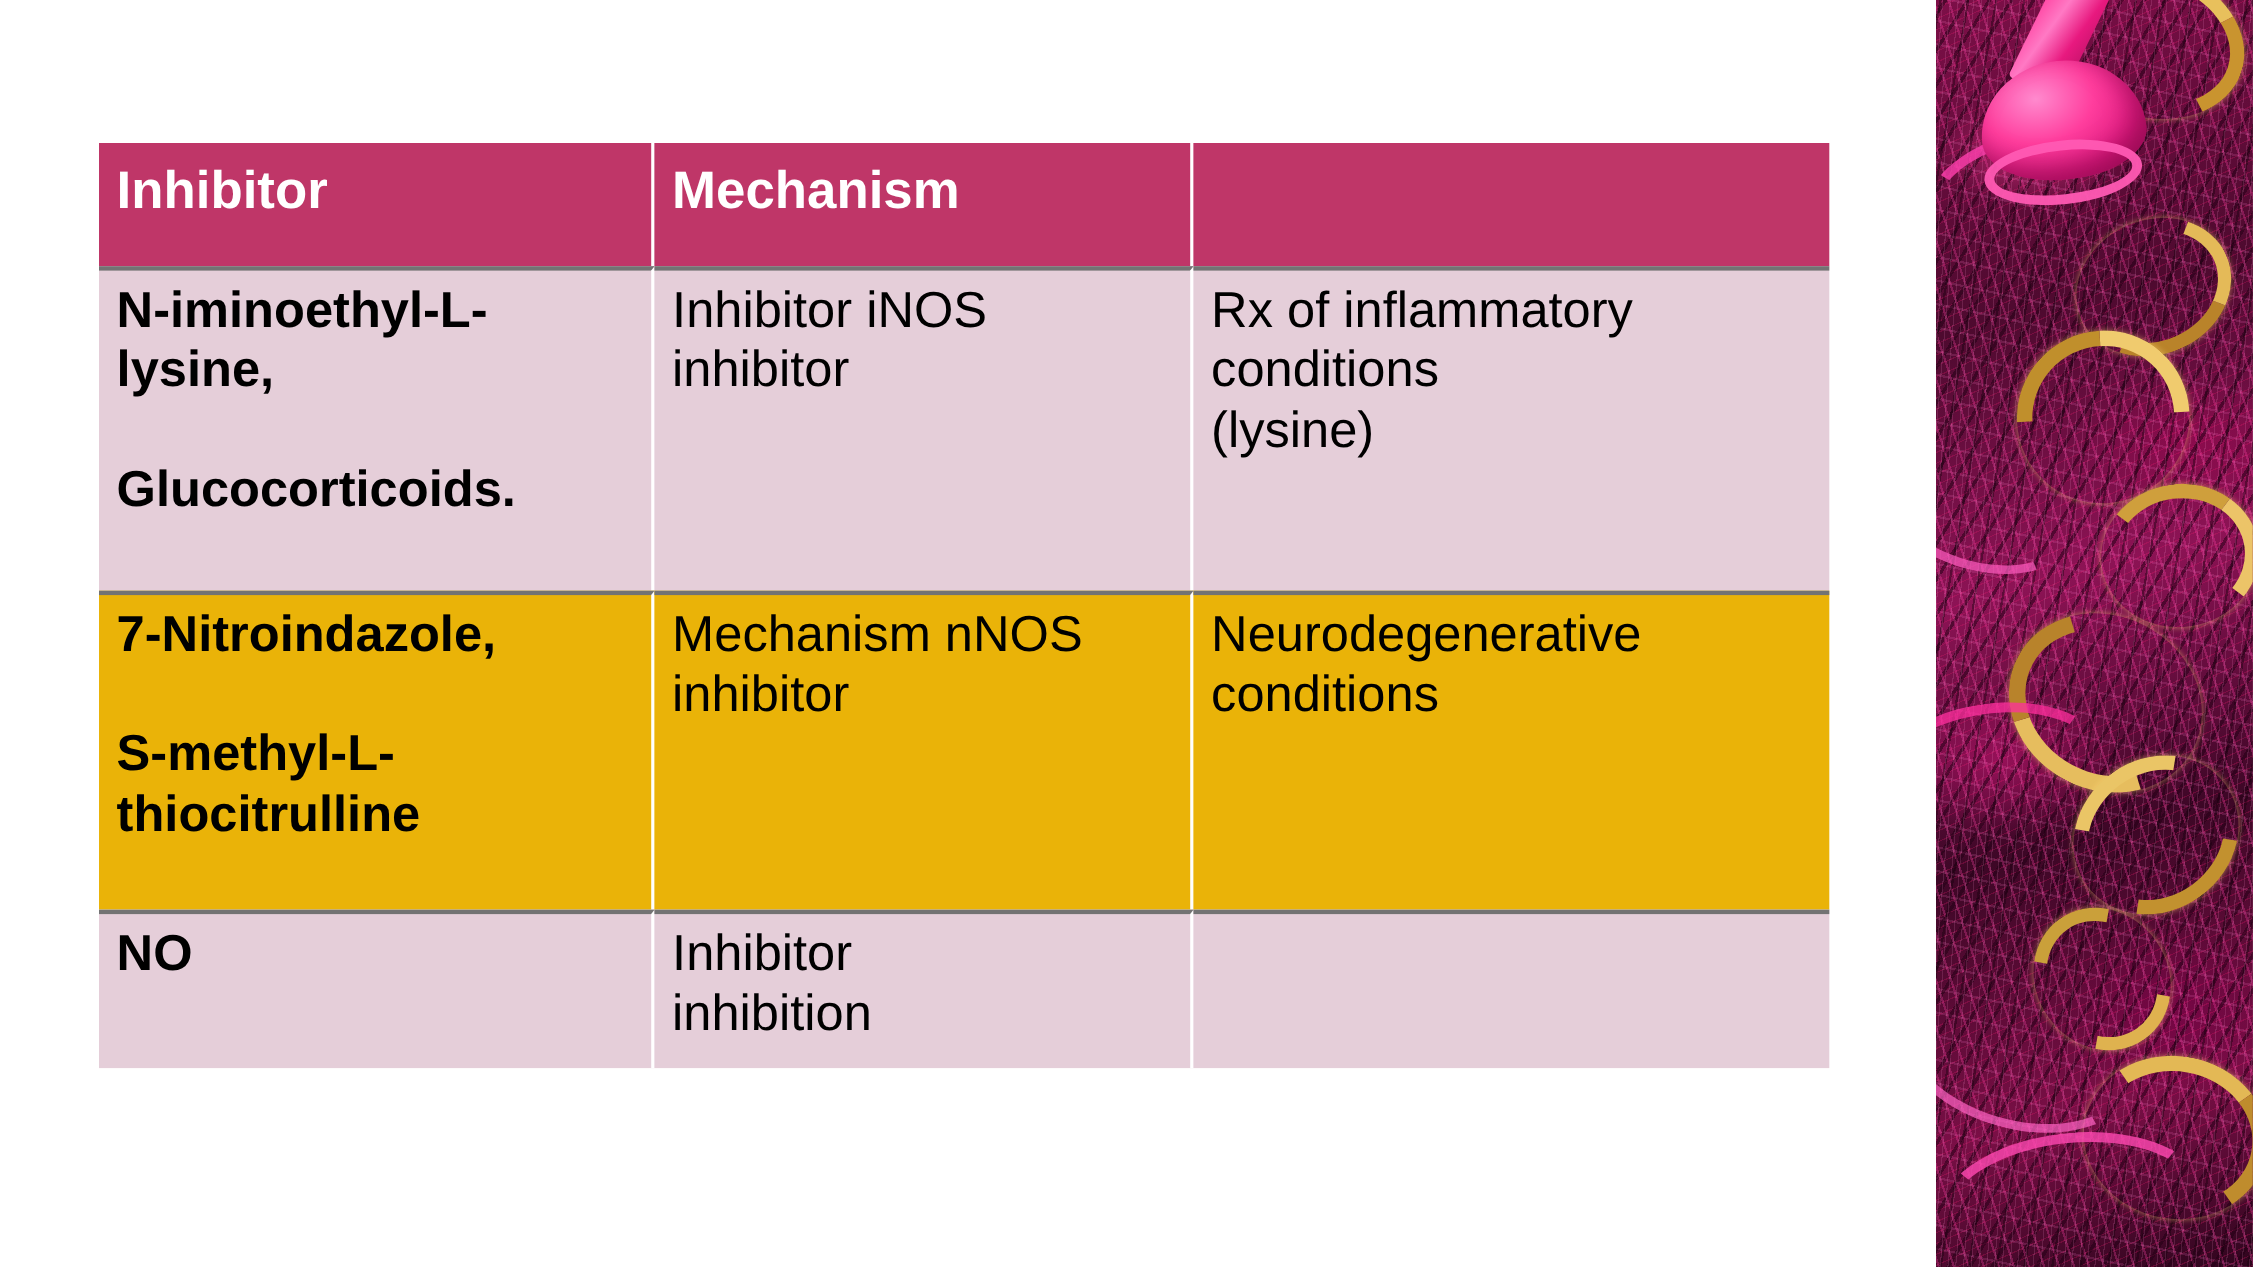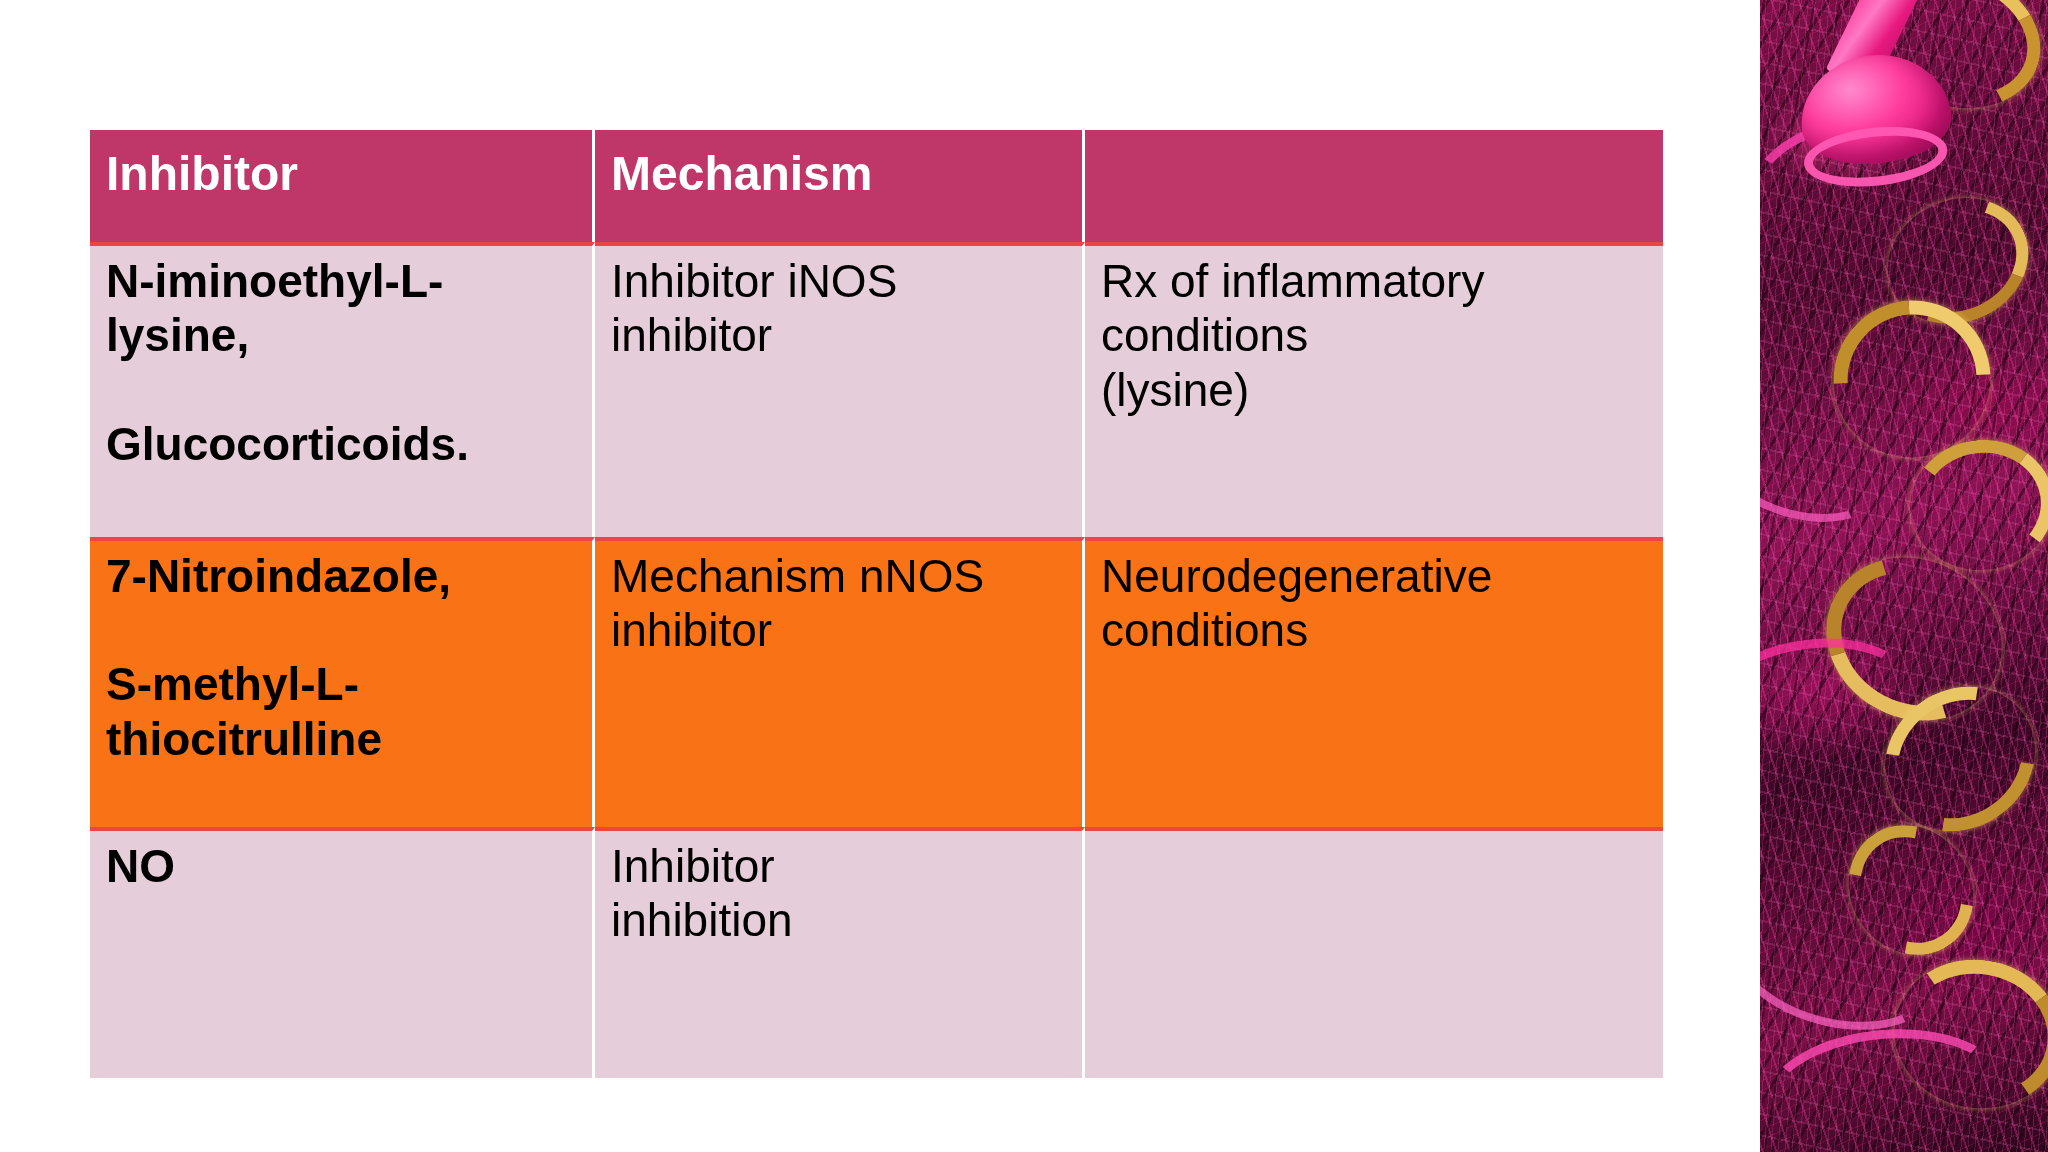--- a/index.html
+++ b/index.html
@@ -150,35 +150,35 @@
     padding-top: 16px;
     border-right: 3px solid #ffffff;
   }
   #slide-table thead th:last-child { border-right: none; }
 
   
   #slide-table tbody td {
     font-size: 46px;
     color: #000000;
     border-right: 3px solid #ffffff;
-    border-top: 4px solid #ef4444;
+    border-top: 4px solid #737373;
   }
   #slide-table tbody td:last-child { border-right: none; }
 
   #slide-table tbody tr.band-dark td { background: #e5ced9; }
-  #slide-table tbody tr.band-light td { background: #f97316; }
+  #slide-table tbody tr.band-light td { background: #eab308; }
 
   #slide-table tbody td.col-inhibitor { font-weight: bold; }
 
   .cell-line { display: block; }
   .cell-gap { display: block; height: 54px; }
 
   .row-tall   { height: 295px; }
   .row-mid    { height: 290px; }
-  .row-short  { height: 251px; }
+  .row-short  { height: 144px; }
 </style>
 </head>
 <body>
 
 <div id="decor-photo">
   <div class="tinsel-base"></div>
   <div class="strands"></div>
   <div class="strands2"></div>
 
   <div class="gold-curl gc1"></div>

